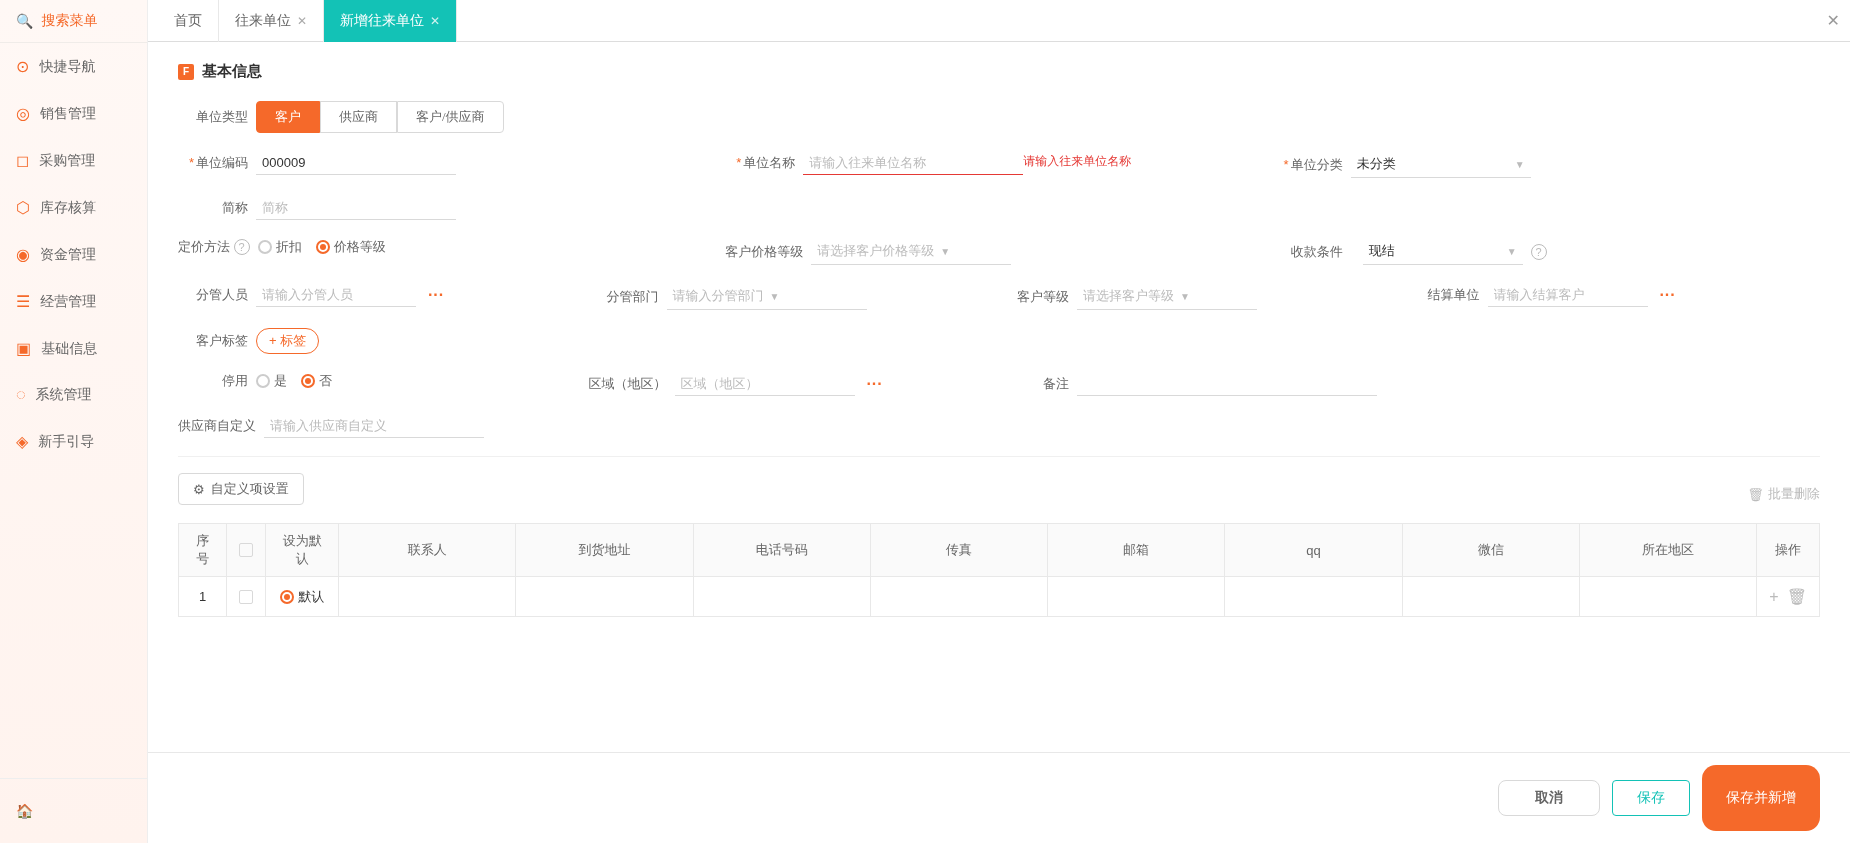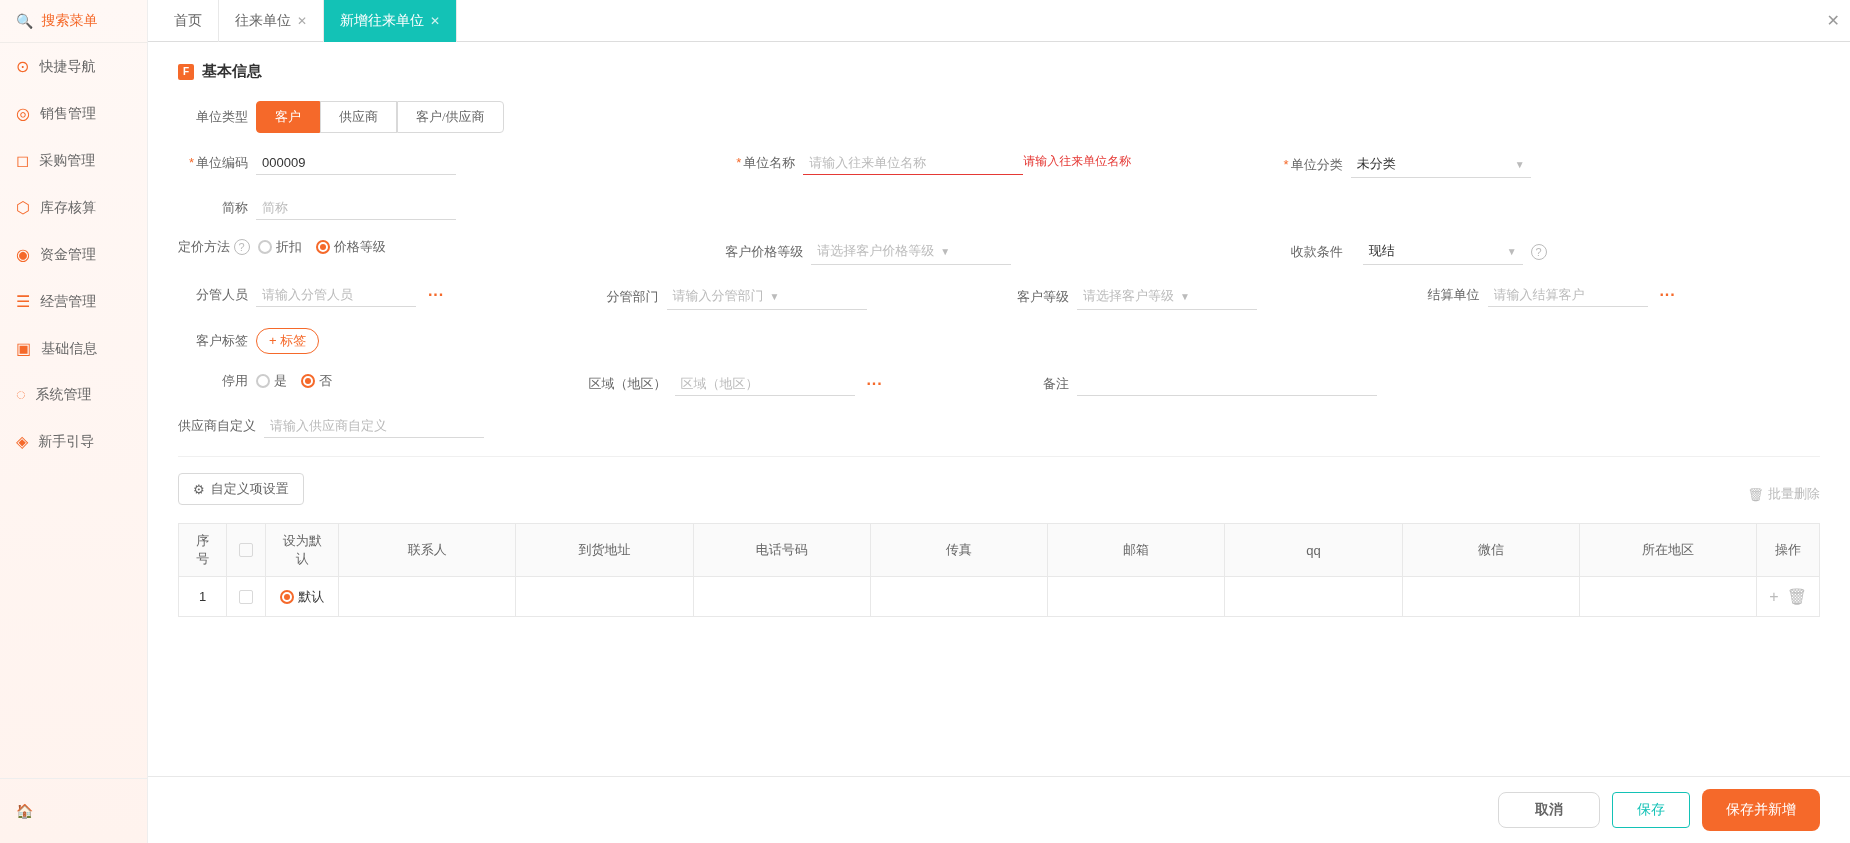--- a/index.html
+++ b/index.html
@@ -205,22 +205,22 @@
     }
     .btn-cancel {
       padding: 8px 36px; border: 1px solid #d9d9d9; background: #fff;
       color: #666; cursor: pointer; border-radius: 8px; font-size: 14px; font-weight: bold;
     }
     .btn-save {
       padding: 8px 24px; border: 1px solid #13c2b6; background: #fff;
       color: #13c2b6; cursor: pointer; border-radius: 4px; font-size: 14px;
     }
     .btn-save-new {
-      padding: 12px 24px; border: none; background: #f5692a;
-      color: #fff; cursor: pointer; border-radius: 8px; font-size: 14px;
+      padding: 24px 24px; border: none; background: #f5692a;
+      color: #fff; cursor: pointer; border-radius: 14px; font-size: 14px;
     }
 
     
     .help-icon {
       width: 16px; height: 16px; border-radius: 50%; border: 1px solid #bbb;
       display: inline-flex; align-items: center; justify-content: center;
       font-size: 11px; color: #bbb; cursor: pointer;
     }
 
     .field-group { display: flex; flex-direction: row; }

